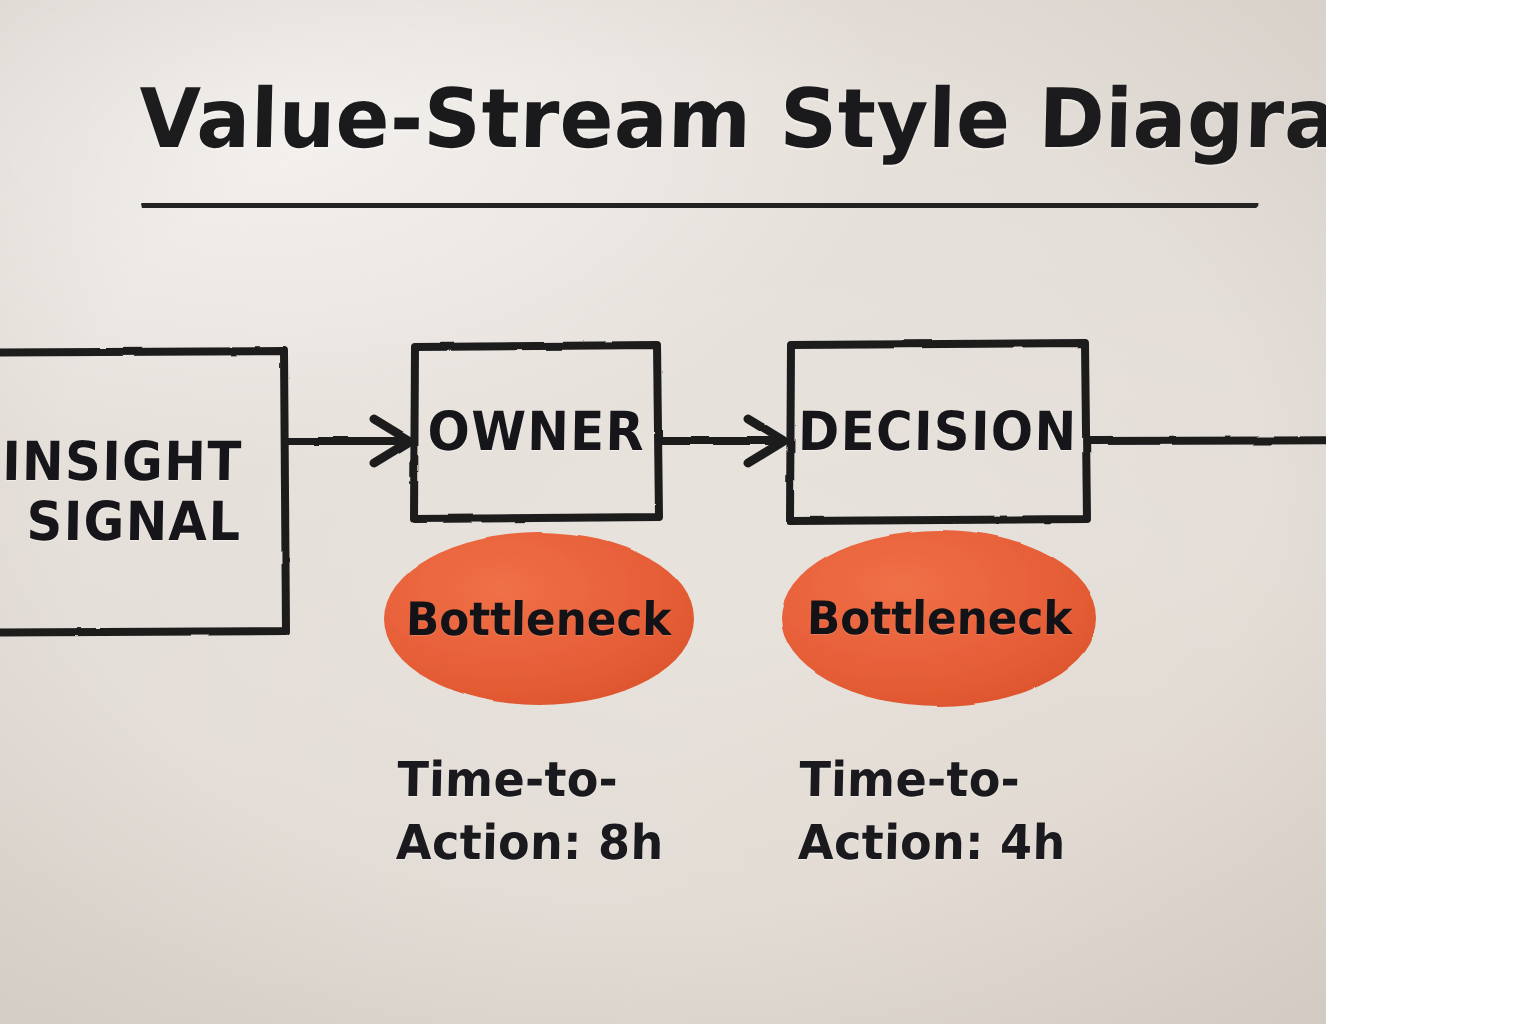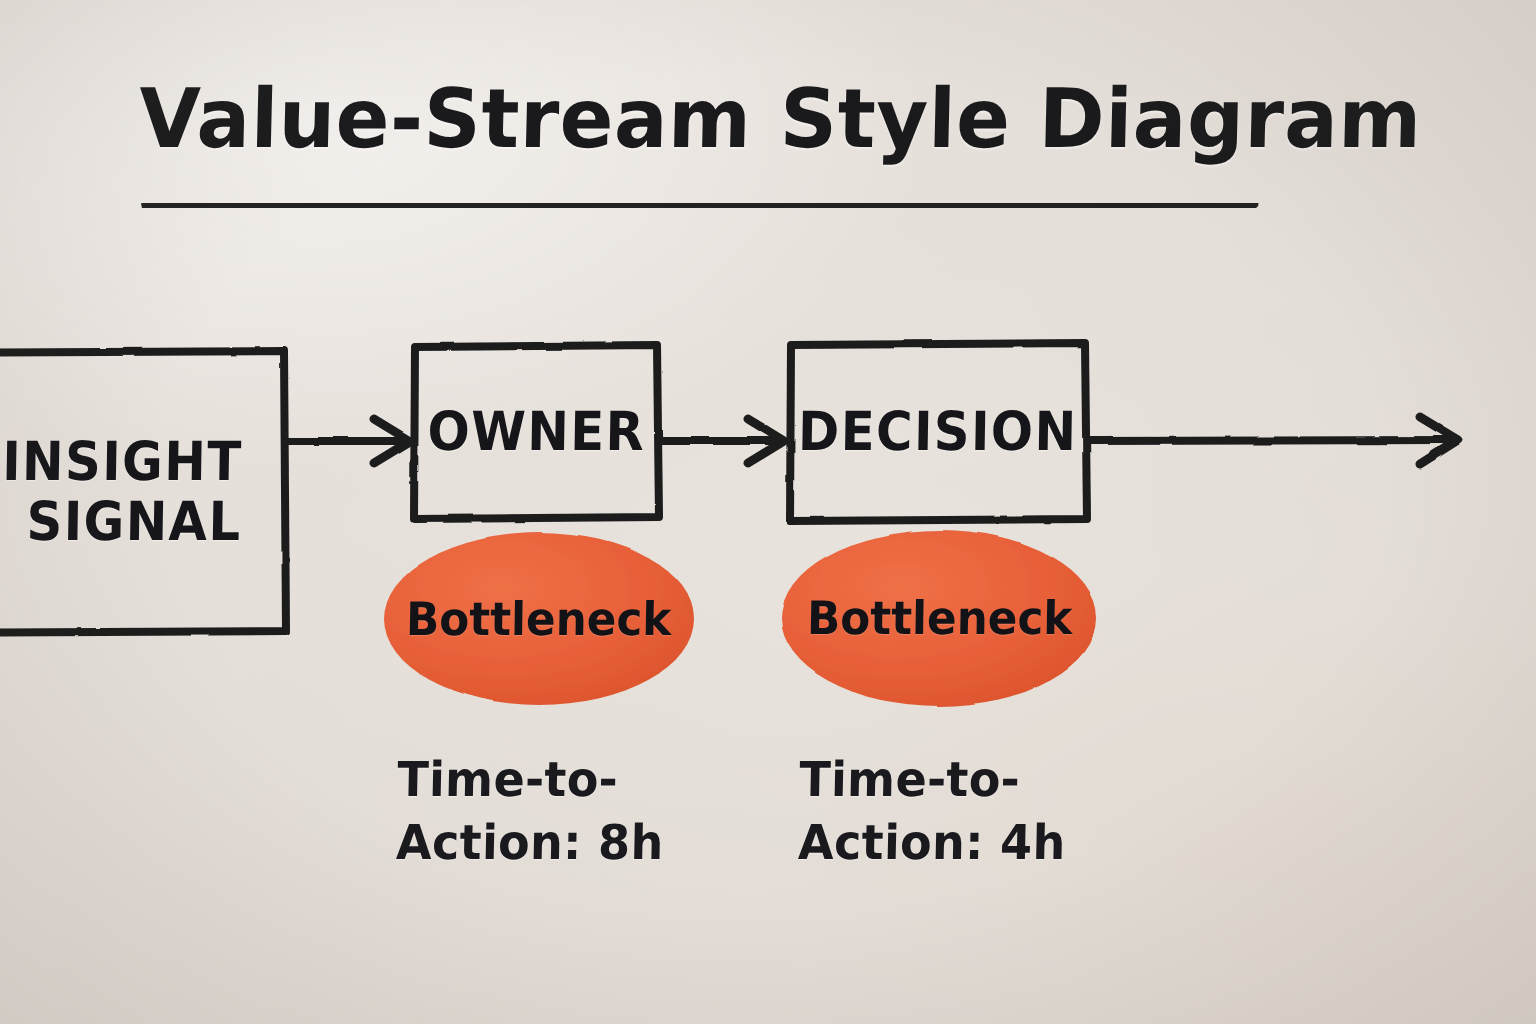--- a/index.html
+++ b/index.html
@@ -3,21 +3,21 @@
 <meta charset="utf-8">
 <title>Value-Stream Style Diagram</title>
 <style>
   html, body {
     margin: 0;
     padding: 0;
     background: #ffffff;
   }
   #canvas {
     position: relative;
-    width: 1536px;
+    width: 1326px;
     height: 1024px;
     overflow: hidden;
     background: #e5dfd9;
     font-family: "DejaVu Sans", sans-serif;
   }
   
   #paper-texture {
     position: absolute;
     inset: 0;
     background:

